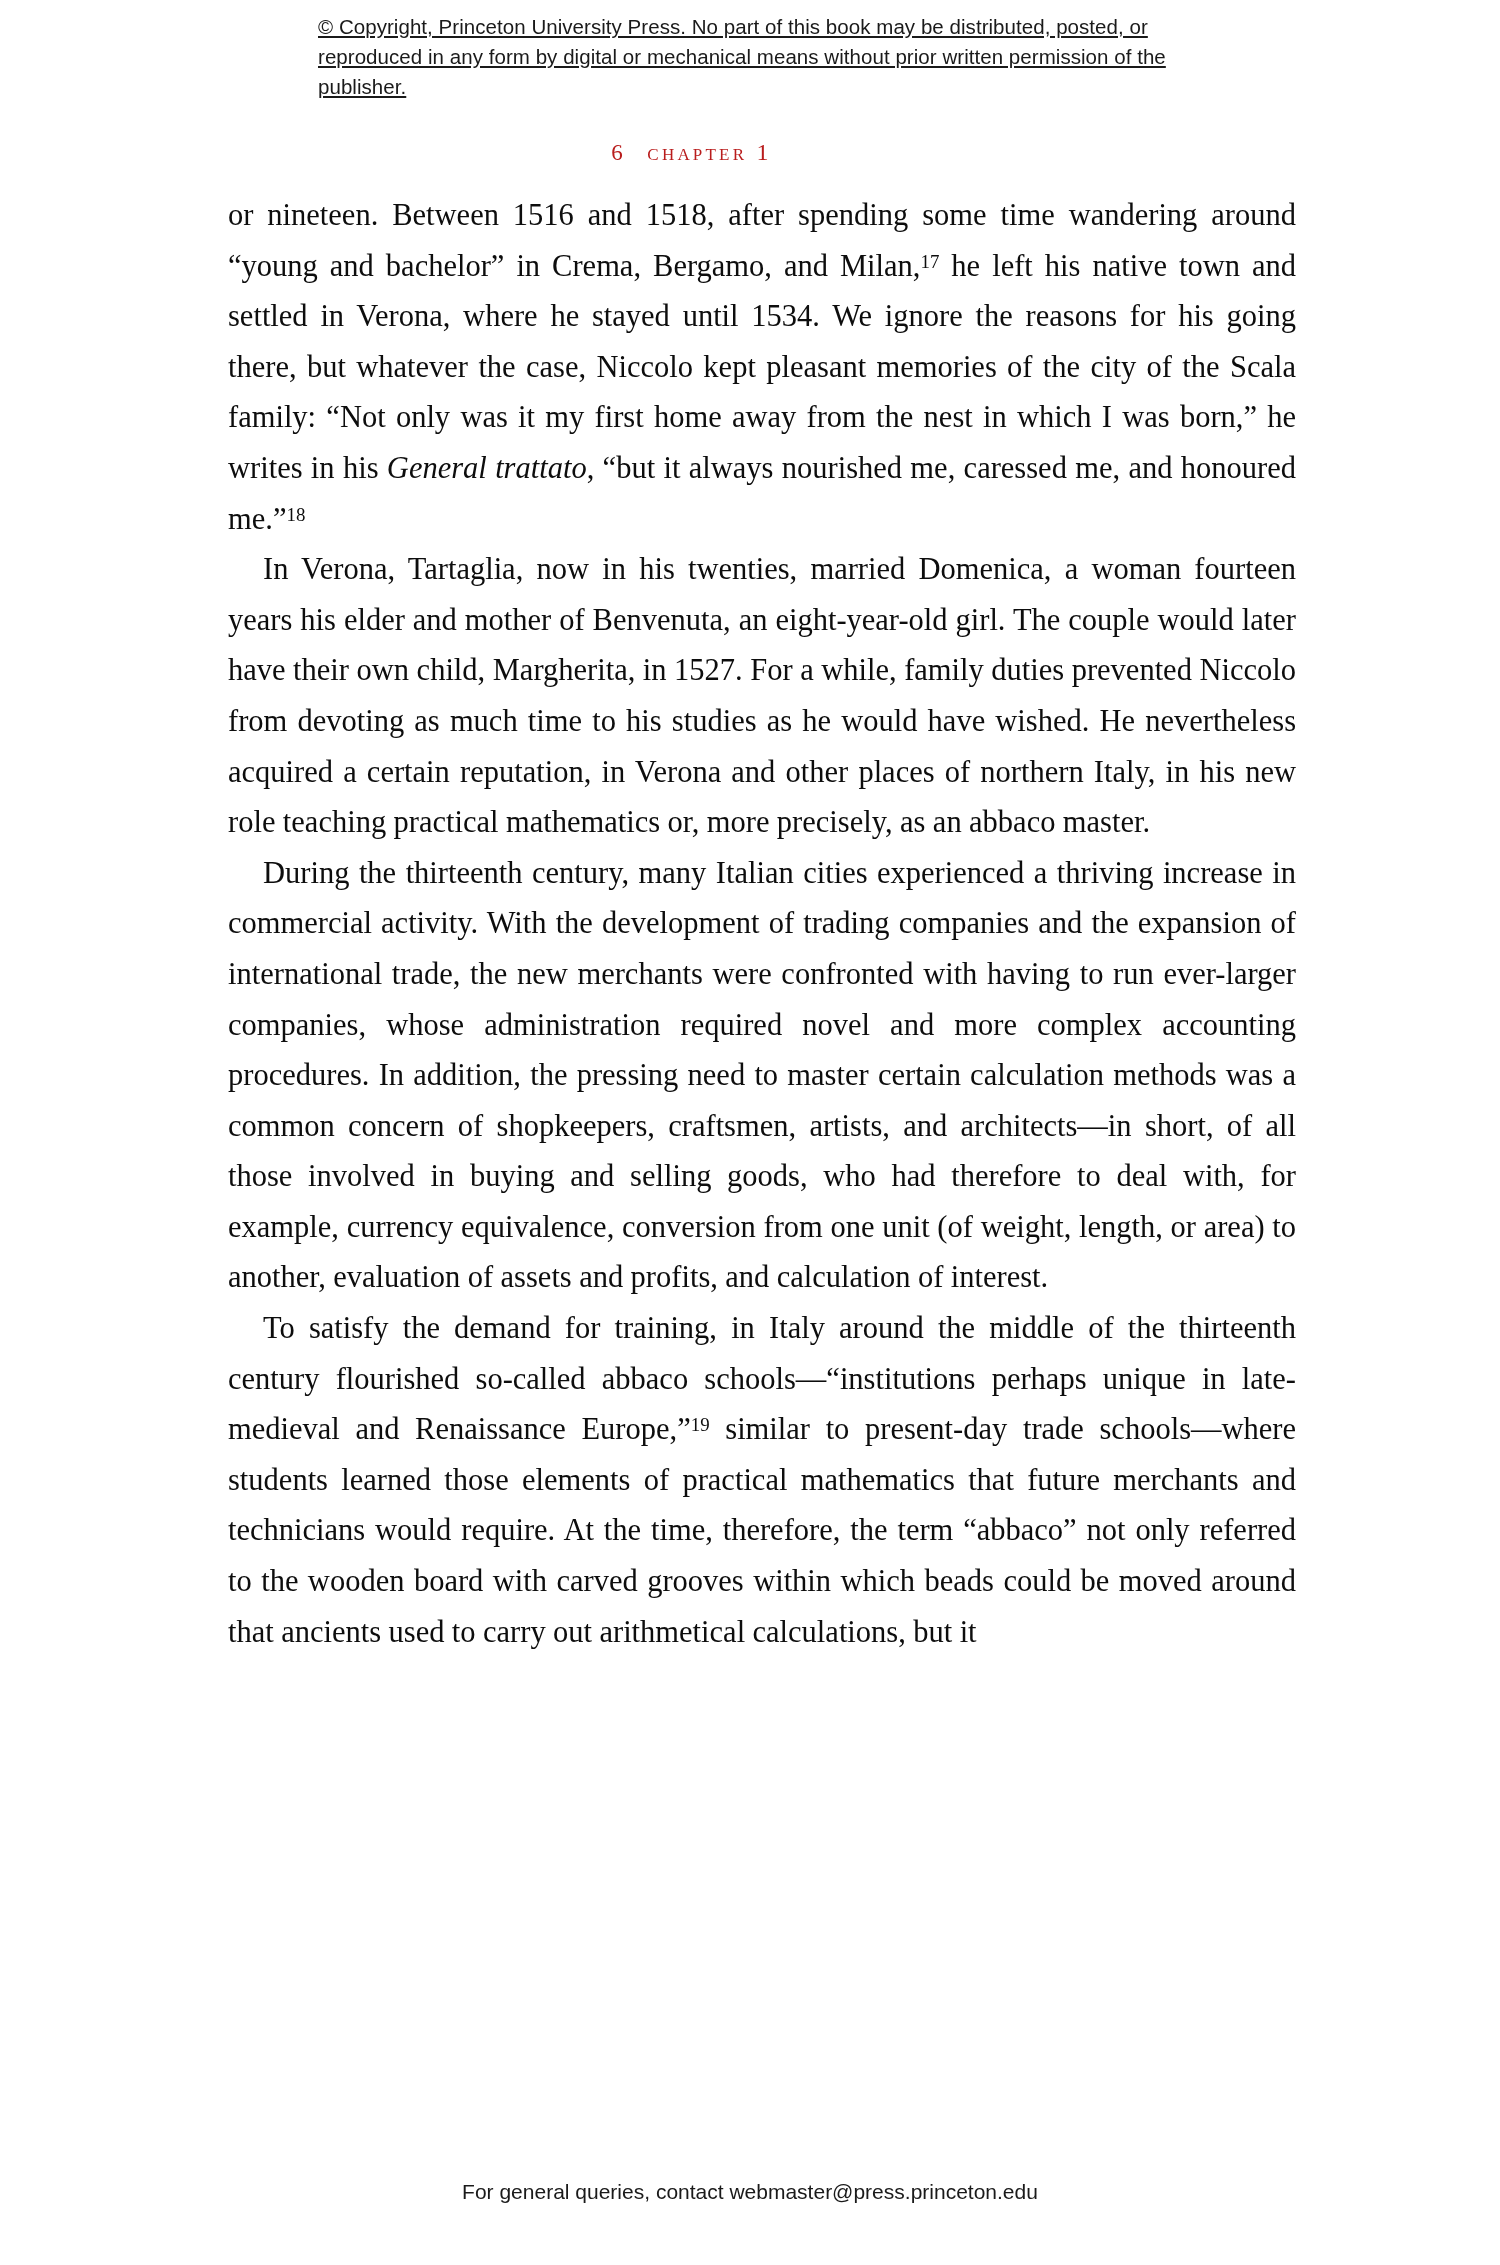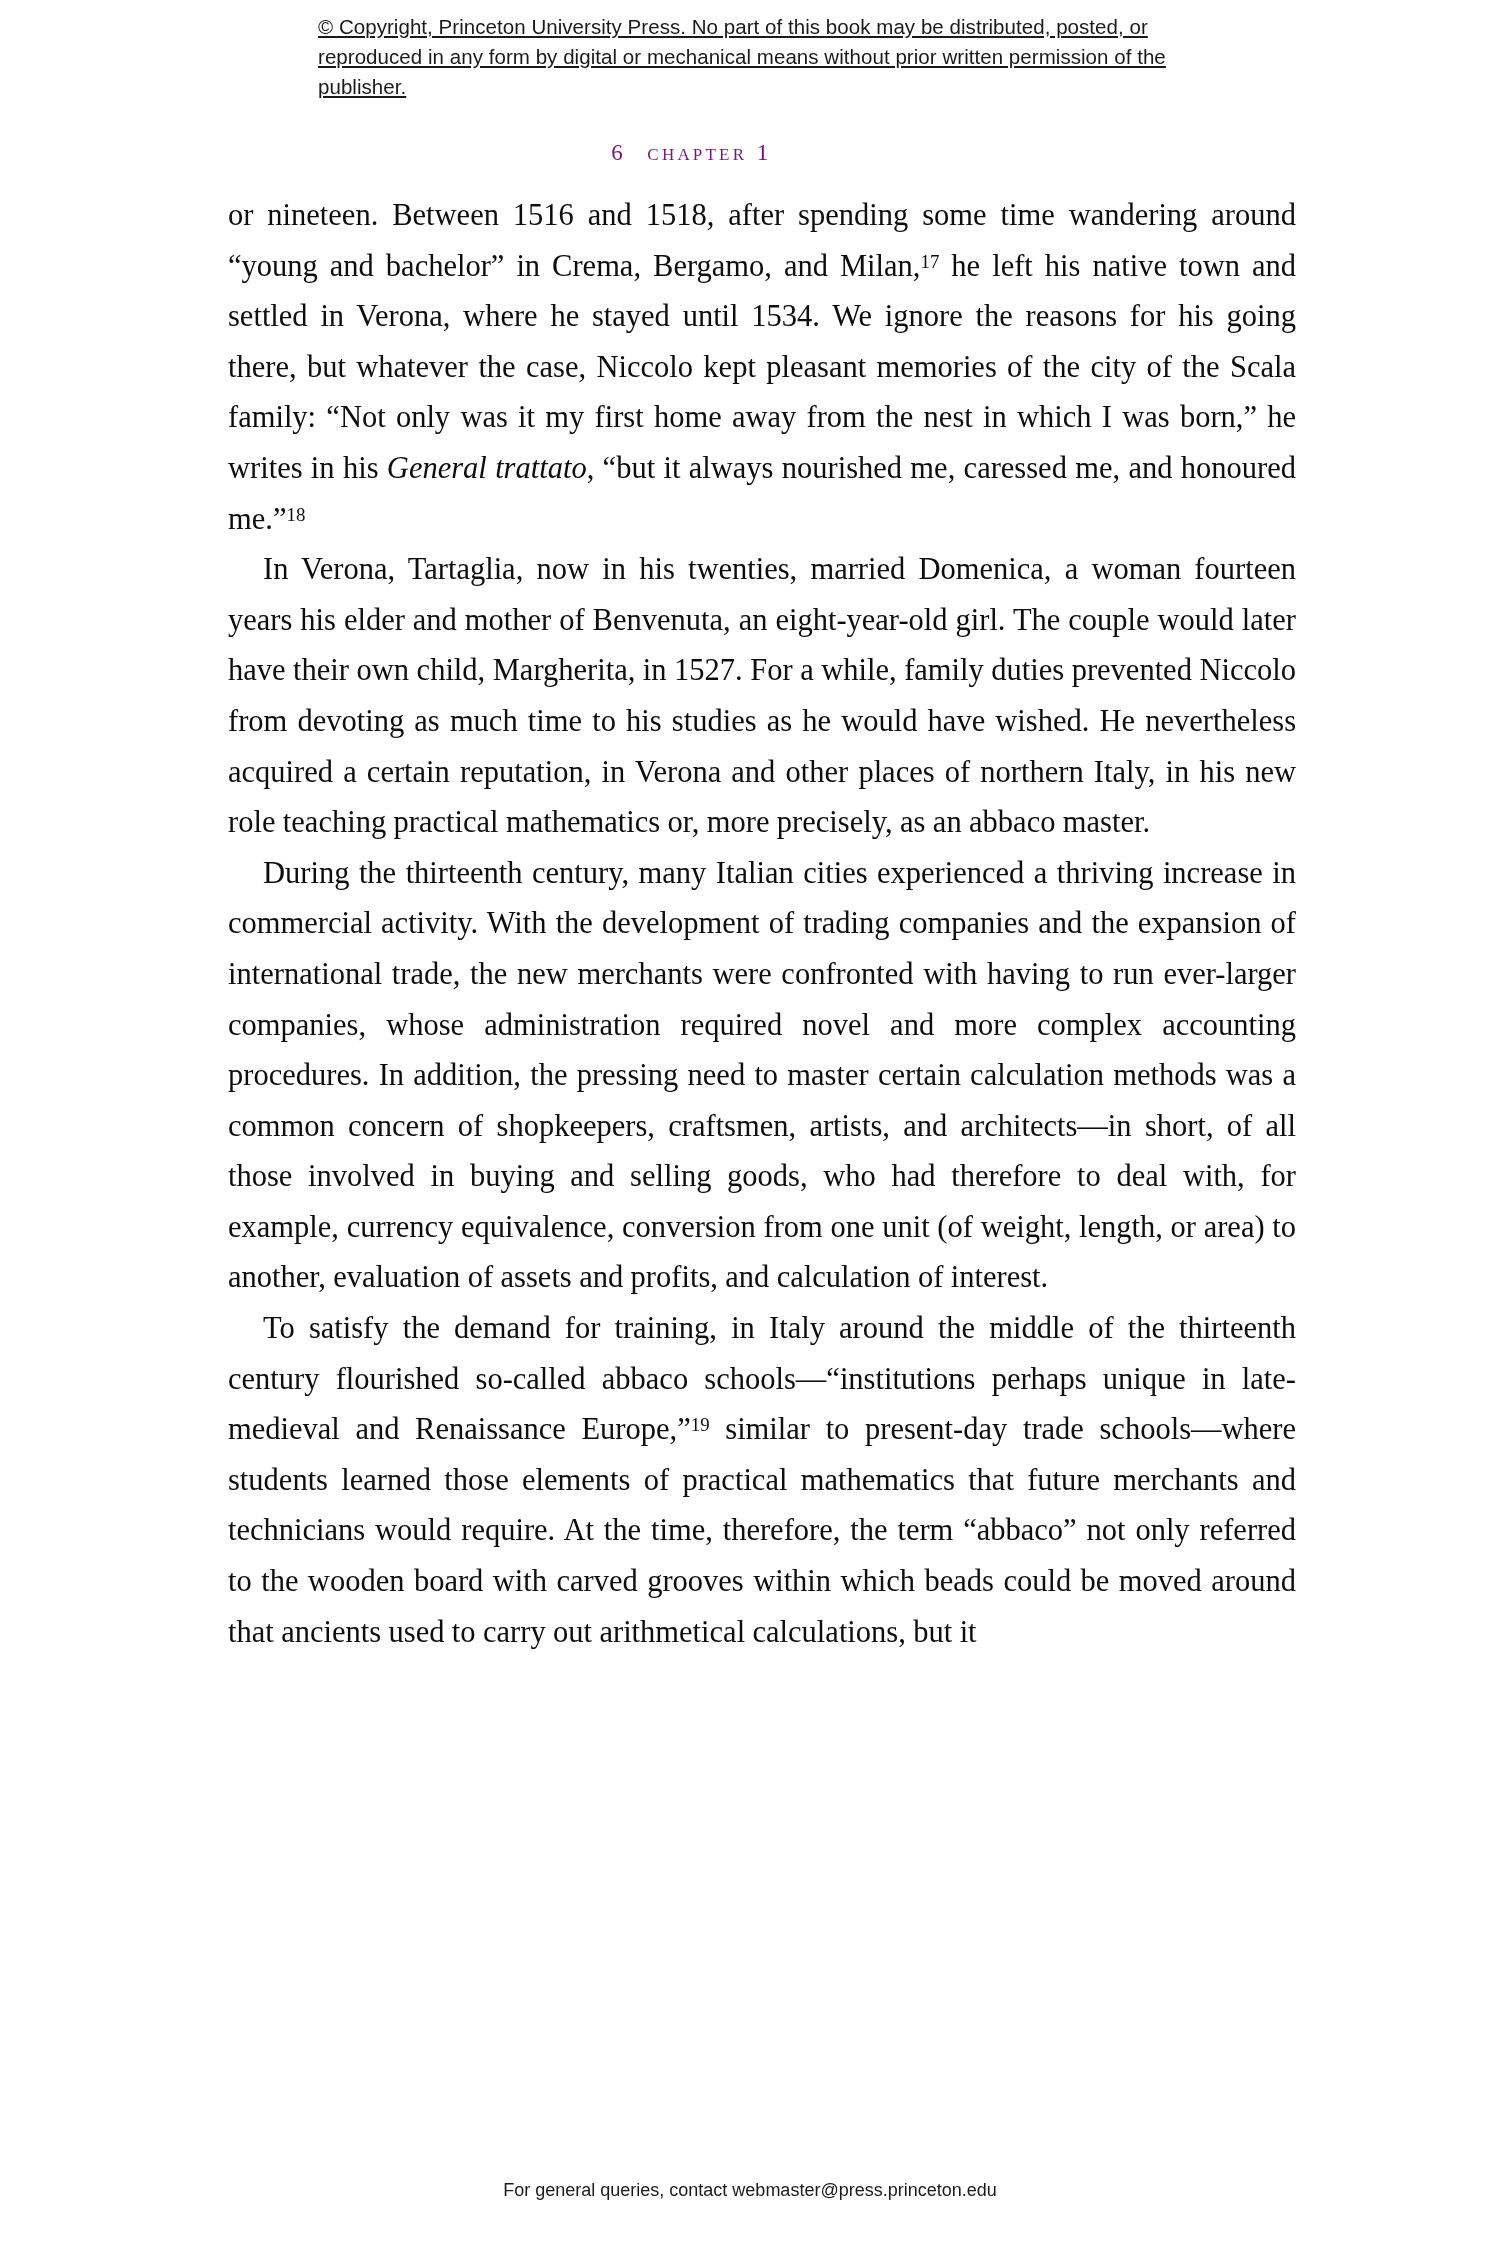--- a/index.html
+++ b/index.html
@@ -34,21 +34,21 @@
   }
 
   
   .running-head {
     position: absolute;
     left: 0;
     top: 139px;
     width: 1383px;
     text-align: center;
     font-size: 22px;
-    color: #701a75;
+    color: #b91c1c;
   }
   .running-head .folio {
     font-size: 23px;
     letter-spacing: 0.5px;
   }
   .running-head .chapter-label {
     font-variant: small-caps;
     text-transform: lowercase;
     letter-spacing: 3.2px;
     font-size: 24px;
@@ -84,21 +84,21 @@
   }
 
   
   .footer {
     position: absolute;
     left: 0;
     top: 2180px;
     width: 1500px;
     text-align: center;
     font-family: "Liberation Sans", "DejaVu Sans", sans-serif;
-    font-size: 18px;
+    font-size: 21px;
     color: #1a1a1a;
   }
 </style>
 </head>
 <body>
 
 <div class="page">
 
   <div class="copyright">© Copyright, Princeton University Press. No part of this book may be distributed, posted, or reproduced in any form by digital or mechanical means without prior written permission of the publisher.</div>
 

